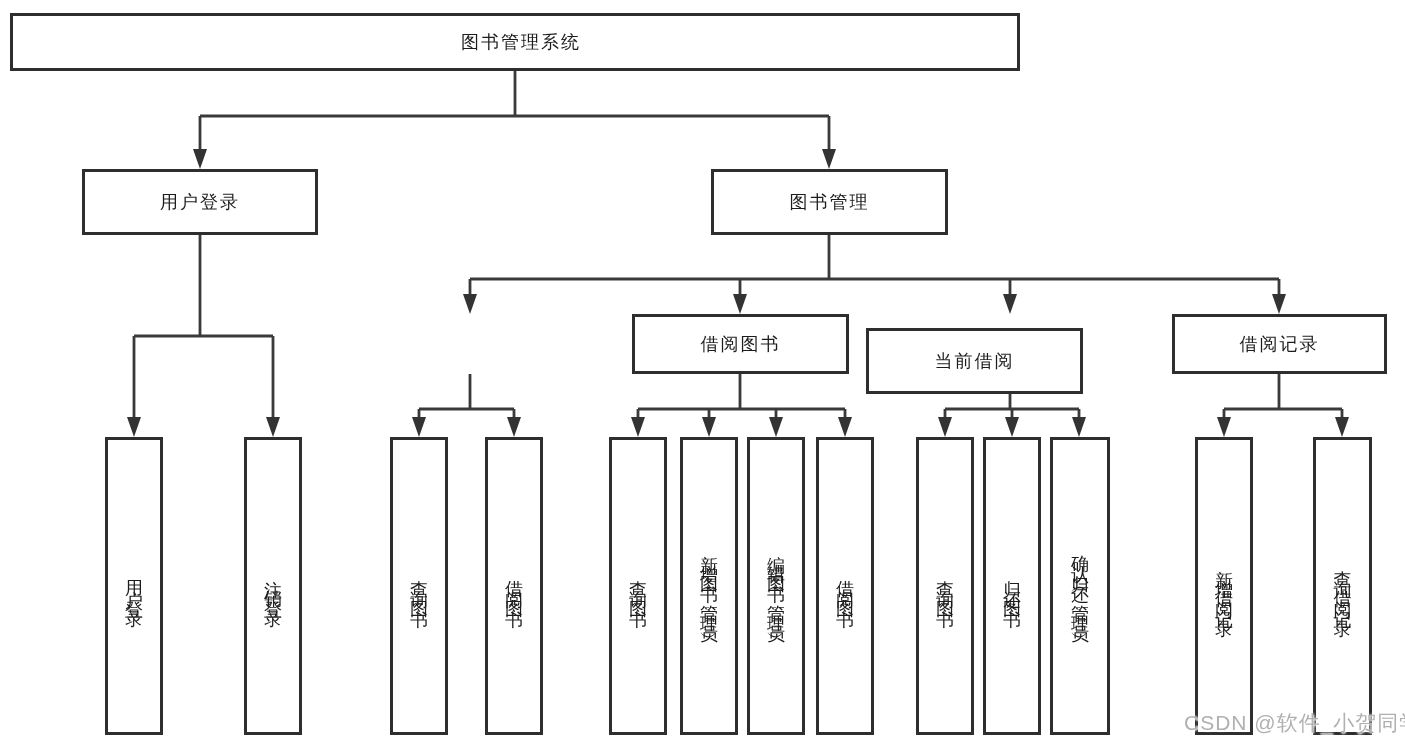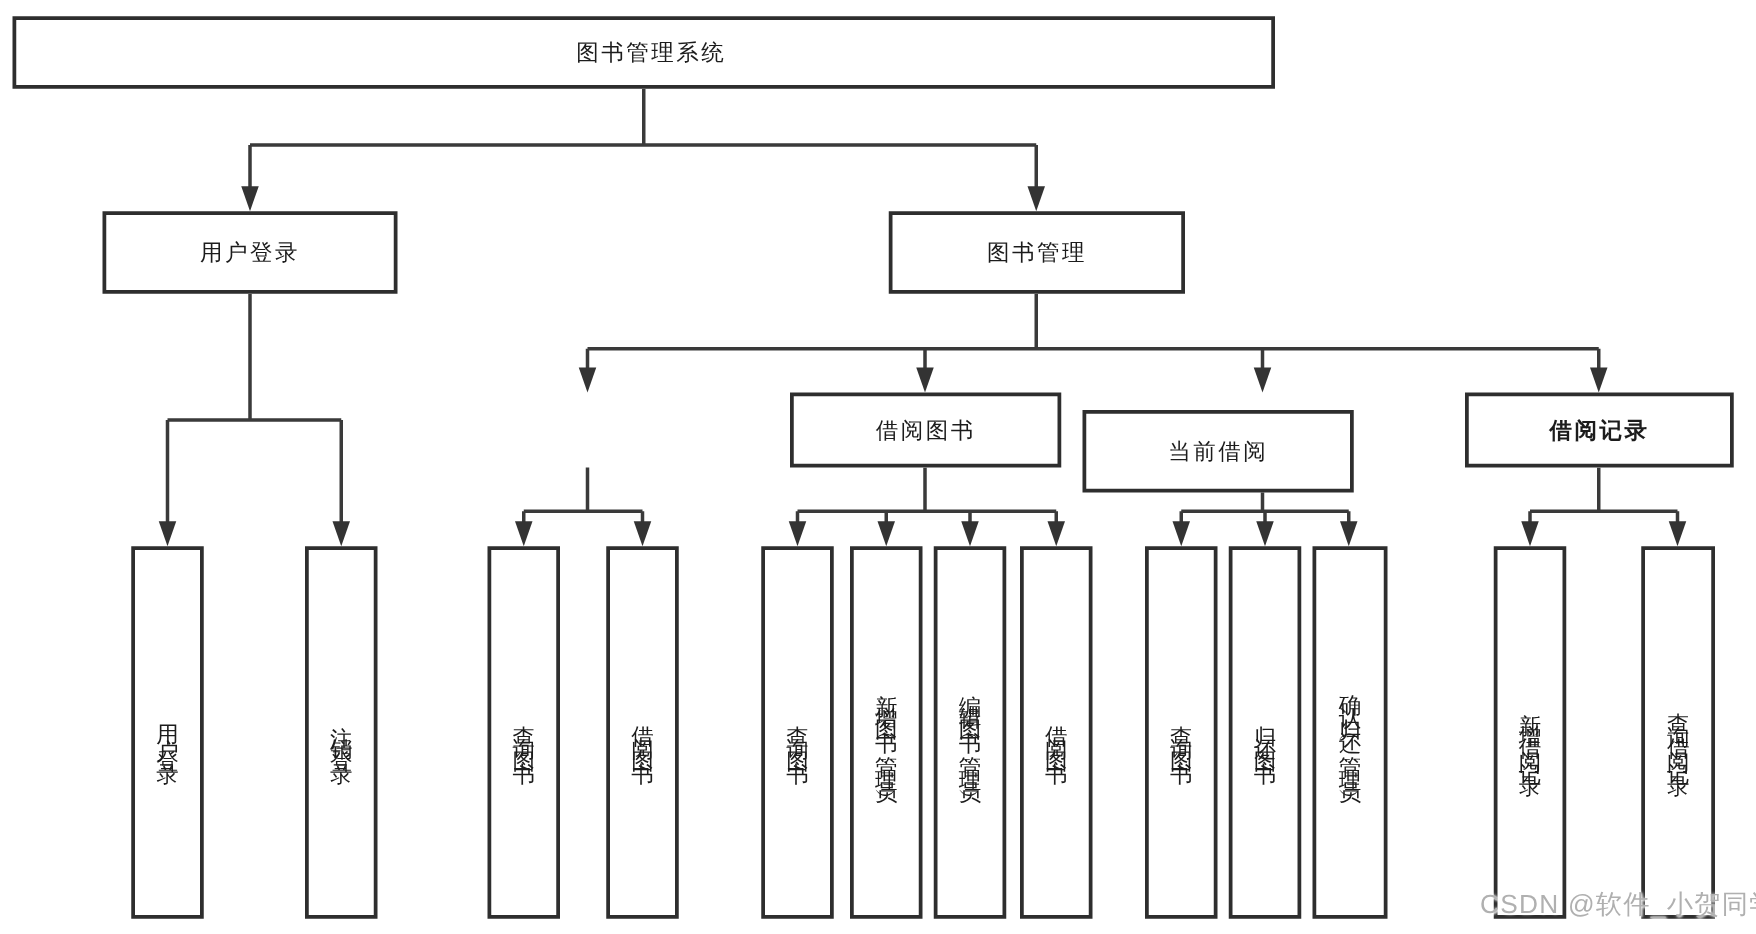--- a/index.html
+++ b/index.html
@@ -80,21 +80,21 @@
     </g>
   </svg>
 
   <div class="hnode" style="left:10px;top:13px;width:1010px;height:58px;padding-left:12px;">图书管理系统</div>
 
   <div class="hnode" style="left:82px;top:169px;width:236px;height:66px;">用户登录</div>
   <div class="hnode" style="left:711px;top:169px;width:237px;height:66px;">图书管理</div>
 
   <div class="hnode" style="left:632px;top:314px;width:217px;height:60px;">借阅图书</div>
   <div class="hnode" style="left:866px;top:314px;width:217px;height:66px;margin-top:14px;">当前借阅</div>
-  <div class="hnode" style="left:1172px;top:314px;width:215px;height:60px;font-weight:bold;">借阅记录</div>
+  <div class="hnode" style="left:1172px;top:314px;width:215px;height:60px;">借阅记录</div>
 
   <div class="vnode" style="left:105px;top:437px;width:58px;height:298px;">
     <span class="vtext">用户登录</span>
   </div>
   <div class="vnode" style="left:244px;top:437px;width:58px;height:298px;">
     <span class="vtext">注销登录</span>
   </div>
 
   <div class="vnode" style="left:390px;top:437px;width:58px;height:298px;">
     <span class="vtext">查询图书</span>

